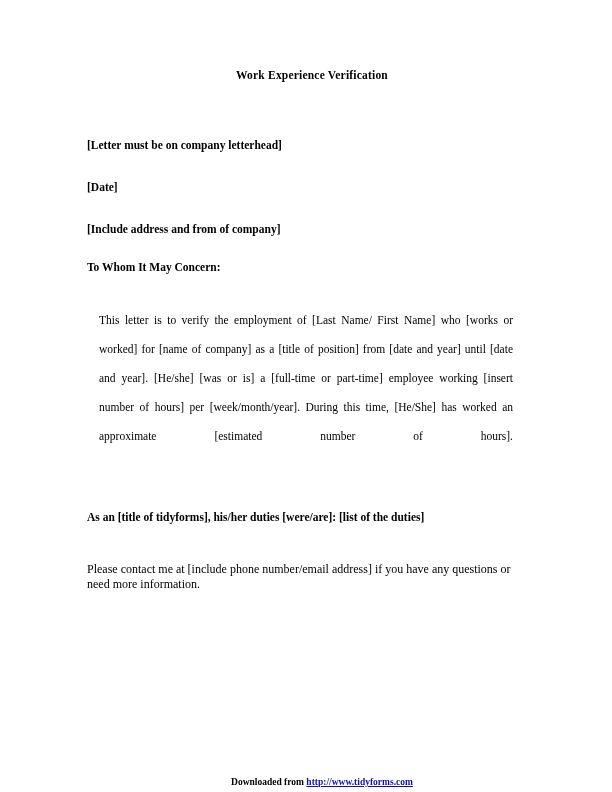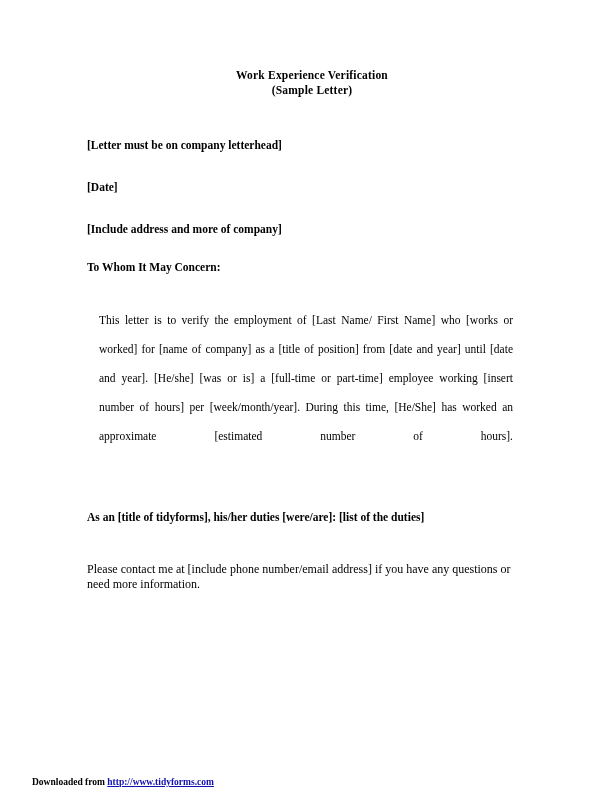--- a/index.html
+++ b/index.html
@@ -80,54 +80,54 @@
     line-height: 14.5px;
     margin: 0;
   }
 
   
   .footer {
     position: absolute;
     left: 0;
     right: 0;
     top: 776px;
+    text-align: center;
     font-size: 9.5px;
     font-weight: bold;
     line-height: 12px;
     padding-left: 32px;
   }
   .footer .label {
     color: #000000;
   }
   .footer .url {
     color: #1010b0;
     text-decoration: underline;
   }
 </style>
 </head>
 <body>
 
 <div class="page">
 
   <div class="title-block">
     <div class="title-line">Work Experience Verification</div>
-    <div class="title-line">(Sample Letter)</div>
   </div>
 
   <div class="body-area">
 
     <p class="para">[Letter must be on company letterhead]</p>
 
     <div class="gap-28"></div>
 
     <p class="para">[Date]</p>
 
     <div class="gap-28"></div>
 
-    <p class="para">[Include address and more of company]</p>
+    <p class="para">[Include address and from of company]</p>
 
     <div class="gap-24"></div>
 
     <p class="para">To Whom It May Concern:</p>
 
     <div class="gap-20"></div>
 
     <p class="para-main">This letter is to verify the employment of [Last Name/ First Name] who [works or worked] for [name of company] as a [title of position] from [date and year] until [date and year]. [He/she] [was or is] a [full-time or part-time] employee working [insert number of hours] per [week/month/year]. During this time, [He/She] has worked an approximate [estimated number of hours].</p>
 
     <div class="gap-18"></div>

